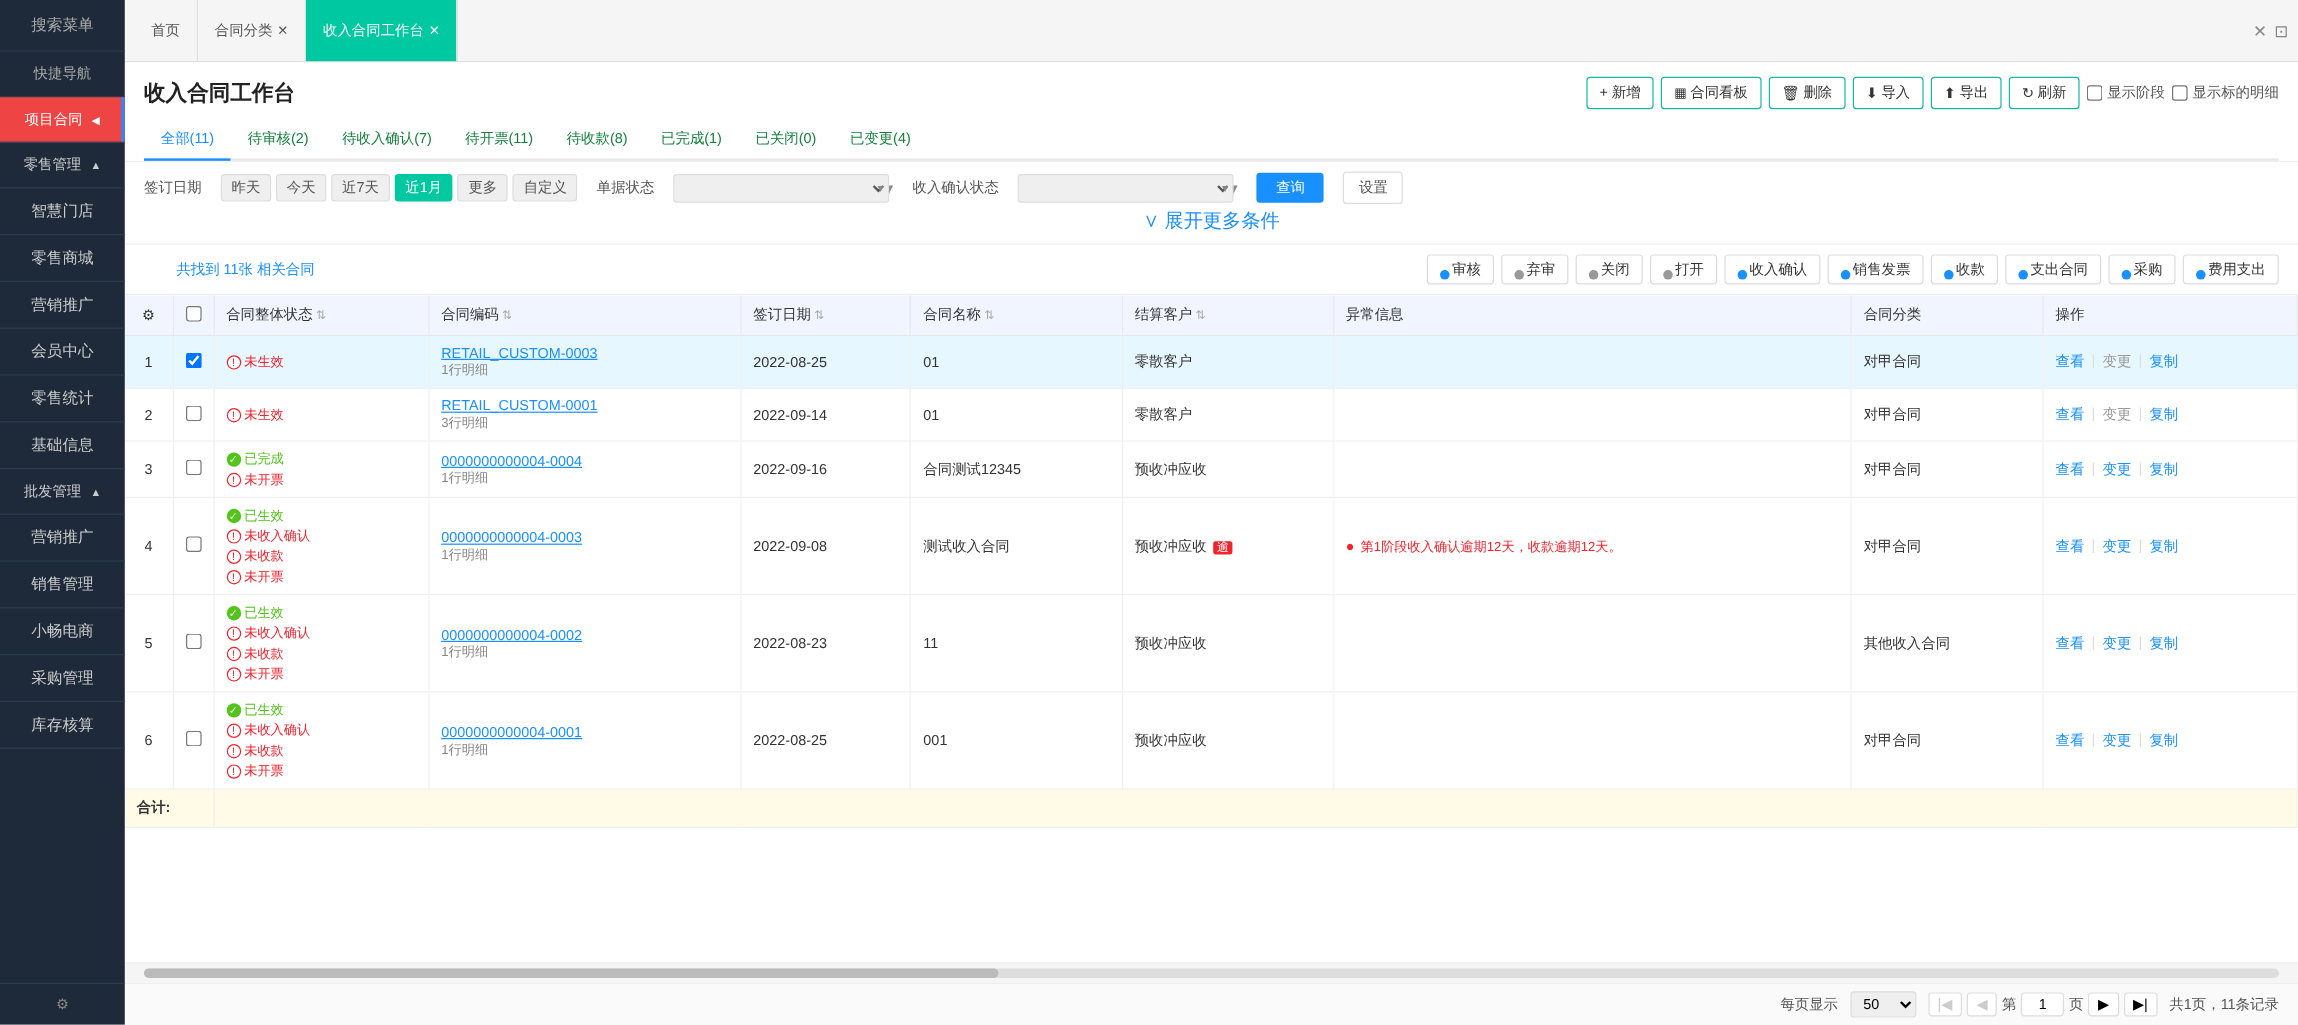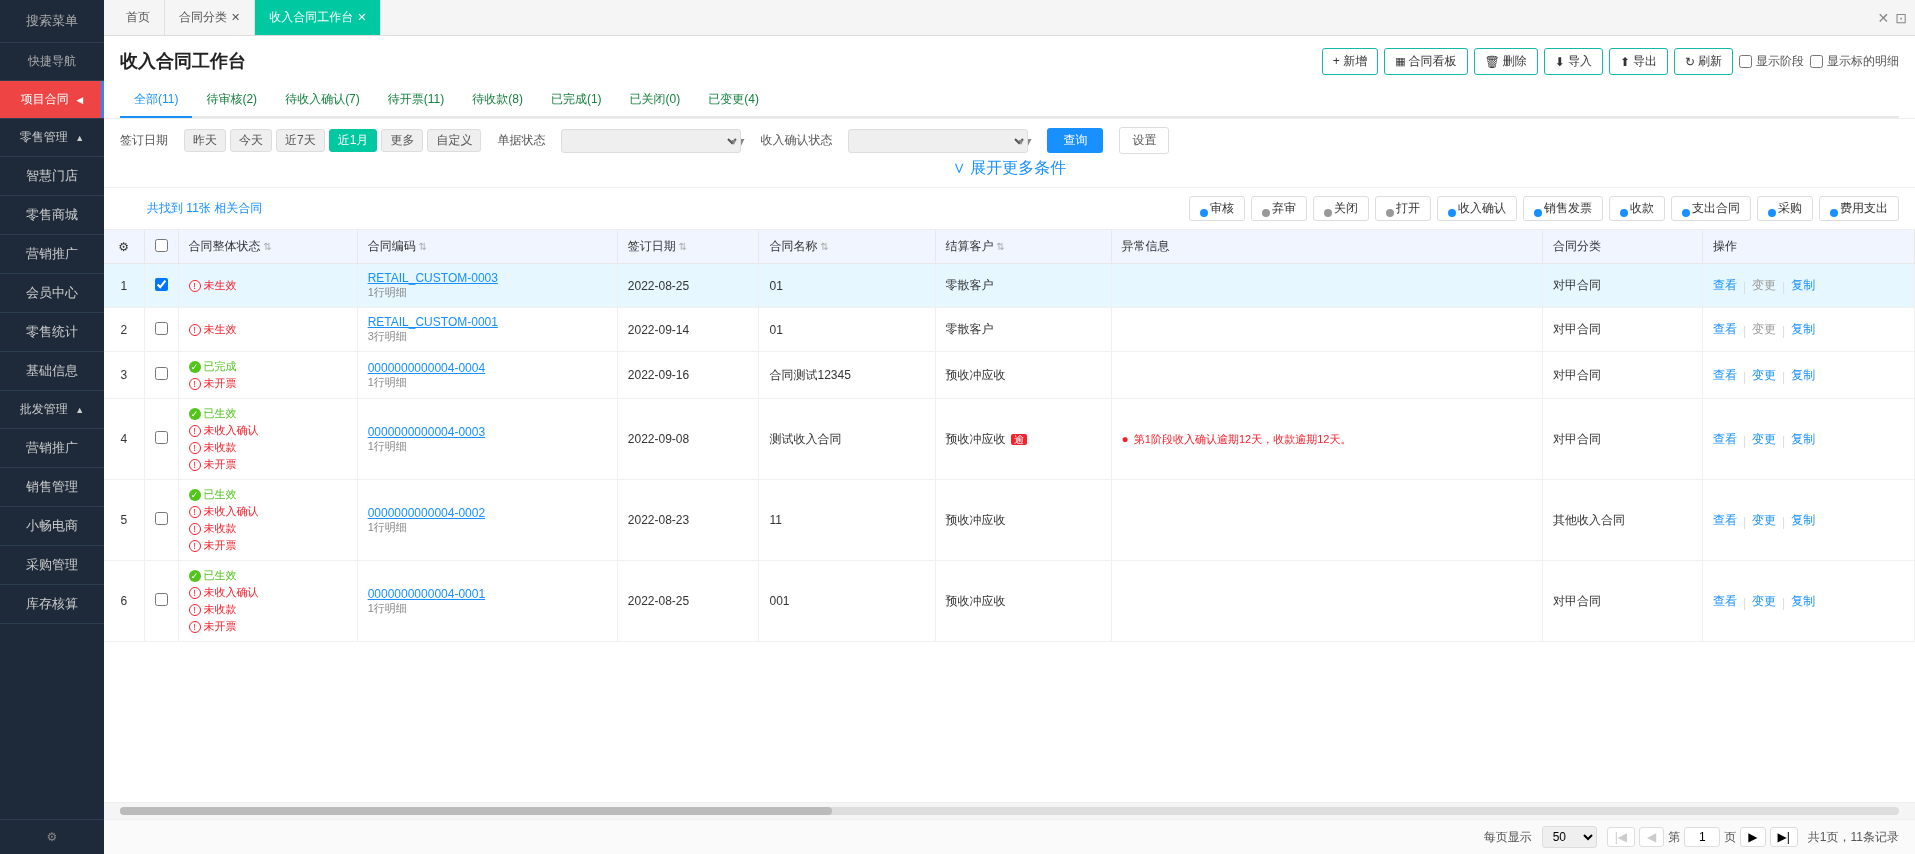--- a/index.html
+++ b/index.html
@@ -12,21 +12,21 @@
     .sidebar-item { padding: 10px 8px; color: #ccc; font-size: 13px; text-align: center; cursor: pointer; border-bottom: 1px solid #2d3d50; position: relative; }
     .sidebar-item.active { background: #ef4444; color: #fff; }
     .sidebar-item.active::after { content: ''; position: absolute; right: 0; top: 0; bottom: 0; width: 3px; background: #3b82f6; }
     .sidebar-item-arrow { font-size: 9px; margin-left: 4px; }
     .sidebar-bottom { margin-top: auto; padding: 10px 8px; text-align: center; border-top: 1px solid #2d3d50; color: #888; cursor: pointer; }
 
     
     .main { flex: 1; display: flex; flex-direction: column; overflow: hidden; }
 
     
-    .tab-bar { background: #f5f5f5; border-bottom: 1px solid #ddd; display: flex; align-items: center; padding: 0 8px; height: 36px; }
+    .tab-bar { background: #f5f5f5; border-bottom: 1px solid #ddd; display: flex; align-items: center; padding: 0 8px; height: 52px; }
     .tab-item { padding: 8px 14px; cursor: pointer; color: #555; font-size: 13px; border-right: 1px solid #e0e0e0; height: 100%; display: flex; align-items: center; gap: 4px; }
     .tab-item.active { background: #00c8a0; color: #fff; }
     .tab-close { font-size: 11px; cursor: pointer; }
     .tab-bar-right { margin-left: auto; display: flex; gap: 6px; align-items: center; color: #888; }
     .tab-bar-right span { cursor: pointer; font-size: 14px; }
 
     
     .content-header { background: #fff; padding: 12px 16px 0 16px; border-bottom: 1px solid #eee; }
     .page-title { font-size: 18px; font-weight: bold; color: #222; margin-bottom: 10px; }
     .toolbar-btn { display: flex; align-items: center; gap: 3px; padding: 4px 10px; border: 1px solid #14b8a6; background: #fff; cursor: pointer; border-radius: 3px; color: #333; font-size: 12px; }
@@ -69,21 +69,21 @@
     td { padding: 7px 10px; border-bottom: 1px solid #f0f0f0; border-right: 1px solid #f0f0f0; color: #333; font-size: 12px; vertical-align: middle; }
     tr.row-selected { background: #e6f7ff; }
 
     .status-tag { display: inline-flex; align-items: center; gap: 3px; font-size: 11px; }
     .status-icon { width: 12px; height: 12px; border-radius: 50%; display: inline-flex; align-items: center; justify-content: center; font-size: 9px; }
     .icon-warn { background: #fff; border: 1.5px solid #f5222d; color: #f5222d; }
     .icon-ok { background: #52c41a; color: #fff; }
     .status-red { color: #f5222d; }
     .status-green { color: #52c41a; }
     .link { color: #1890ff; text-decoration: underline; cursor: pointer; }
-    .ops { display: flex; gap: 6px; align-items: flex-end; }
+    .ops { display: flex; gap: 6px; }
     .op-link { color: #1890ff; cursor: pointer; }
     .op-link.disabled { color: #999; cursor: default; }
     .op-sep { color: #ddd; }
     .alert-red { color: #f5222d; font-size: 11px; }
     .alert-icon { color: #f5222d; margin-right: 2px; }
 
     
     .table-footer { background: #fafafa; border-top: 1px solid #eee; padding: 6px 16px; display: flex; align-items: center; justify-content: flex-end; gap: 10px; font-size: 12px; color: #555; }
     .page-size-select { border: 1px solid #ddd; padding: 2px 6px; border-radius: 3px; font-size: 12px; }
     .page-nav { display: flex; align-items: center; gap: 4px; }
@@ -544,20 +544,24 @@
               <div class="ops">
                 <span class="op-link">查看</span>
                 <span class="op-sep">|</span>
                 <span class="op-link">变更</span>
                 <span class="op-sep">|</span>
                 <span class="op-link">复制</span>
               </div>
             </td>
           </tr>
 
+          <tr class="sum-row">
+            <td colspan="2">合计:</td>
+            <td colspan="8"></td>
+          </tr>
         </tbody>
       </table>
     </div>
 
     <div style="padding:4px 16px; background:#f5f5f5; border-top:1px solid #eee;">
       <div style="height:8px; background:#ddd; border-radius:4px; width:100%; position:relative;">
         <div style="position:absolute; left:0; top:0; height:8px; width:40%; background:#bbb; border-radius:4px;"></div>
       </div>
     </div>
 

